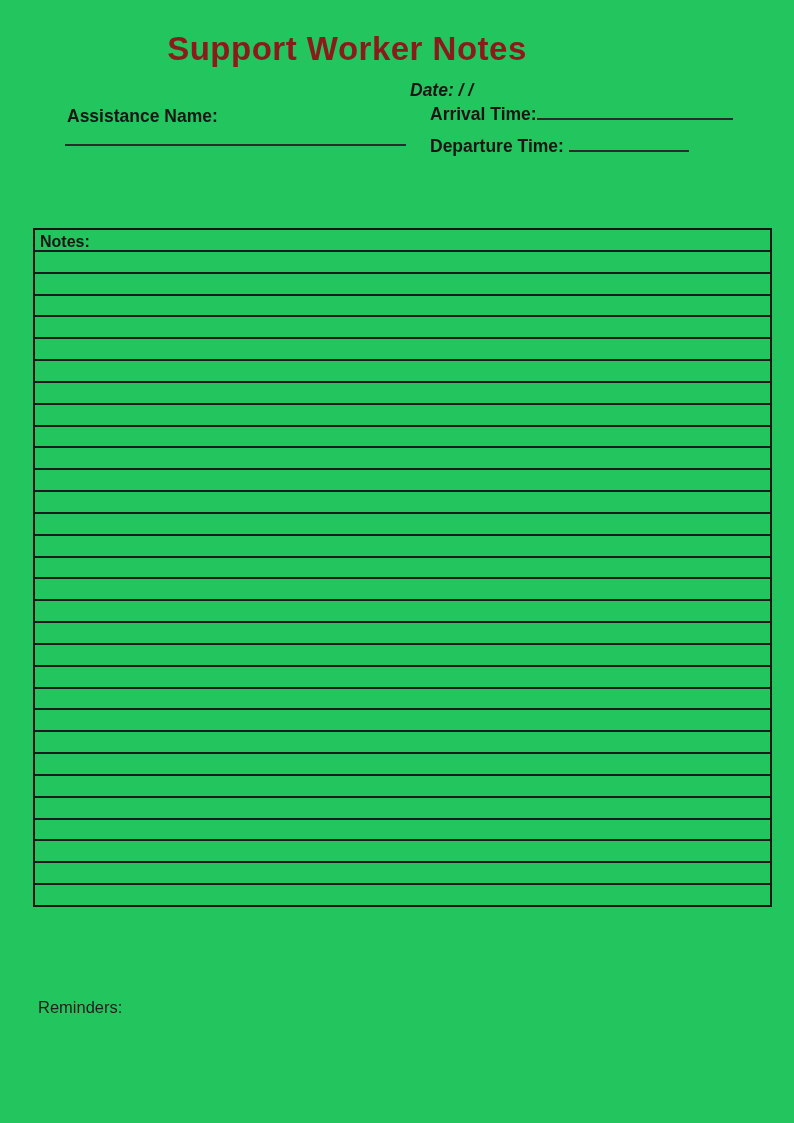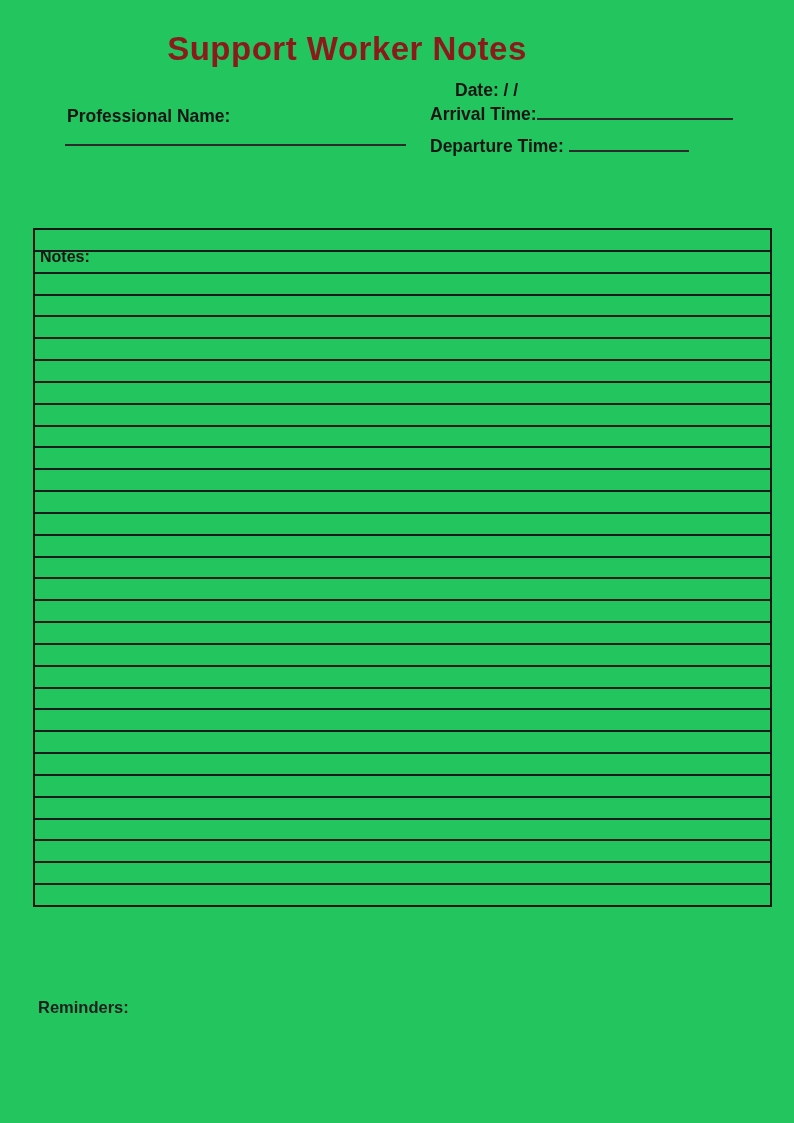--- a/index.html
+++ b/index.html
@@ -41,21 +41,21 @@
     position: absolute;
     left: 33px; top: 228px;
     width: 739px; height: 679px;
     border: 2px solid #161616;
     box-sizing: border-box;
     display: flex; flex-direction: column;
   }
   .notes-header {
     height: 20px; flex: 0 0 20px;
     font-size: 16px; font-weight: bold;
-    padding: 18px 0 0 5px;
+    padding: 3px 0 0 5px;
     box-sizing: border-box;
   }
   .note-row {
     flex: 1 1 auto;
     border-top: 2px solid #1c1c1c;
   }
 
   
   .include-box {
     position: absolute;
@@ -70,42 +70,42 @@
     width: 840px;              
     text-align: center;
     font-size: 15.5px; font-weight: bold;
     line-height: 17px;
     color: #1a1a1a;
   }
   .include-text div { white-space: nowrap; }
 
   .reminders {
     left: 38px; top: 998px;
-    font-size: 16.5px; font-weight: bold;
+    font-size: 16.5px; font-weight: normal;
     color: #1f1f1f;
   }
 </style>
 </head>
 <body>
 
 <div class="page">
 
   <div class="abs title" style="color: rgb(139, 26, 26);">Support Worker Notes</div>
 
-  <div class="abs field-label" style="left:455px; top:80px;">Date: / /</div>
+  <div class="abs field-label" style="left:410px; top:80px;font-style:italic;">Date: / /</div>
 
   <div class="abs" style="left:430px; top:134px;">
     <span class="field-label">Departure Time: </span><span class="fill-line" style="width:120px;"></span>
   </div>
 
   <div class="abs" style="left:430px; top:102px;">
     <span class="field-label">Arrival Time:</span><span class="fill-line" style="width:196px;"></span>
   </div>
 
-  <div class="abs field-label" style="left:67px; top:106px;">Professional Name:</div>
+  <div class="abs field-label" style="left:67px; top:106px;">Assistance Name:</div>
 
   <div class="rule-line" style="left:65px; top:144px; width:341px;"></div>
 
 
   <div class="notes-box">
     <div class="notes-header">Notes:</div>
 
   <div class="note-row"></div>
       <div class="note-row"></div>
       <div class="note-row"></div>

